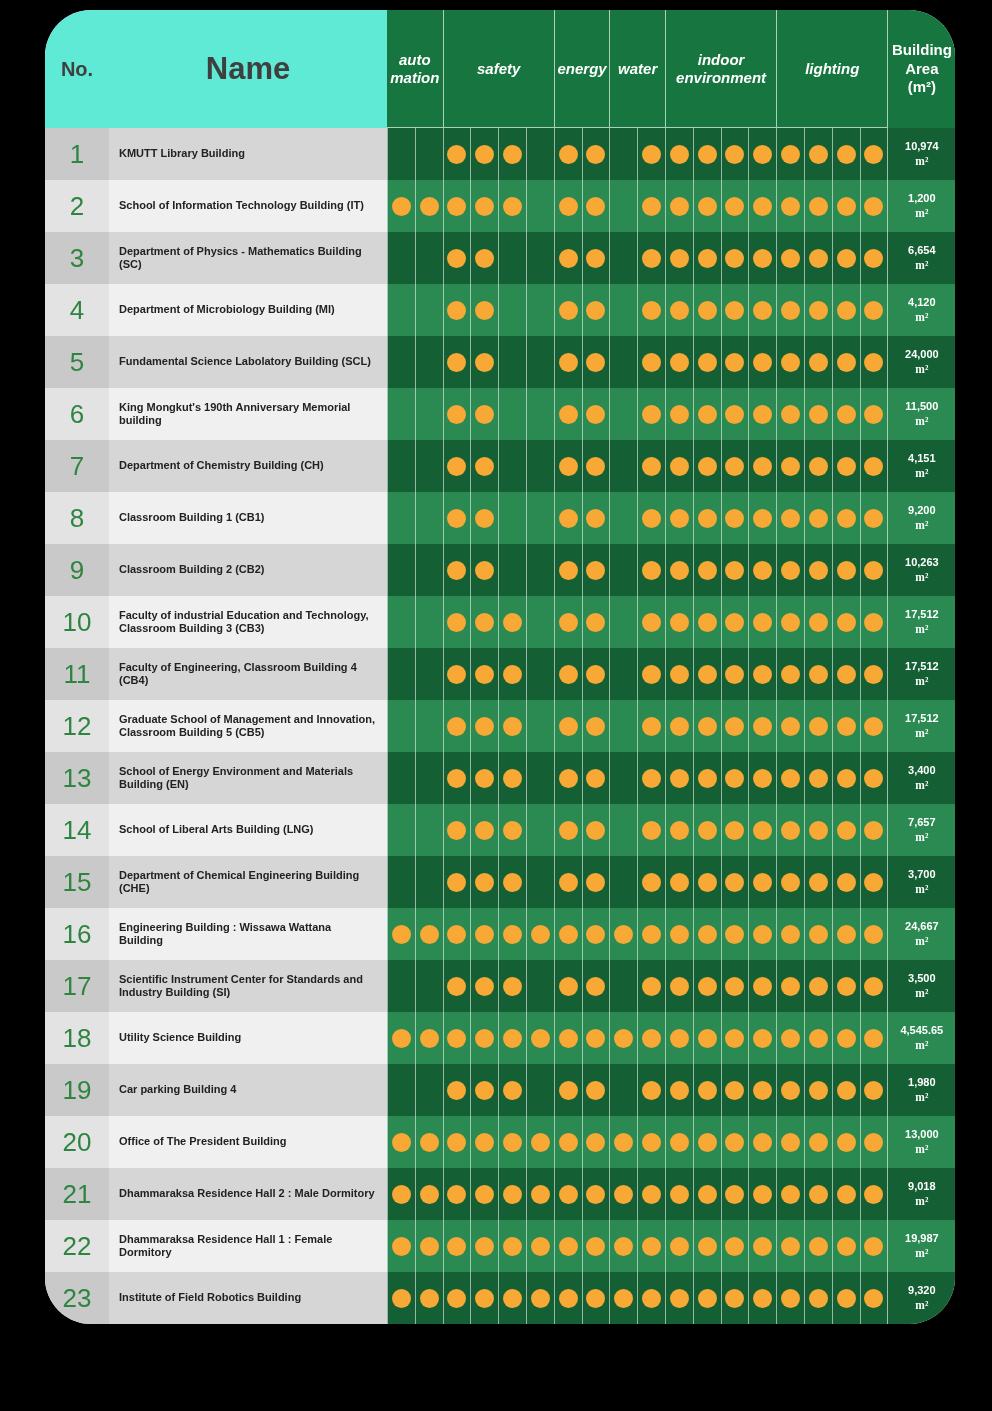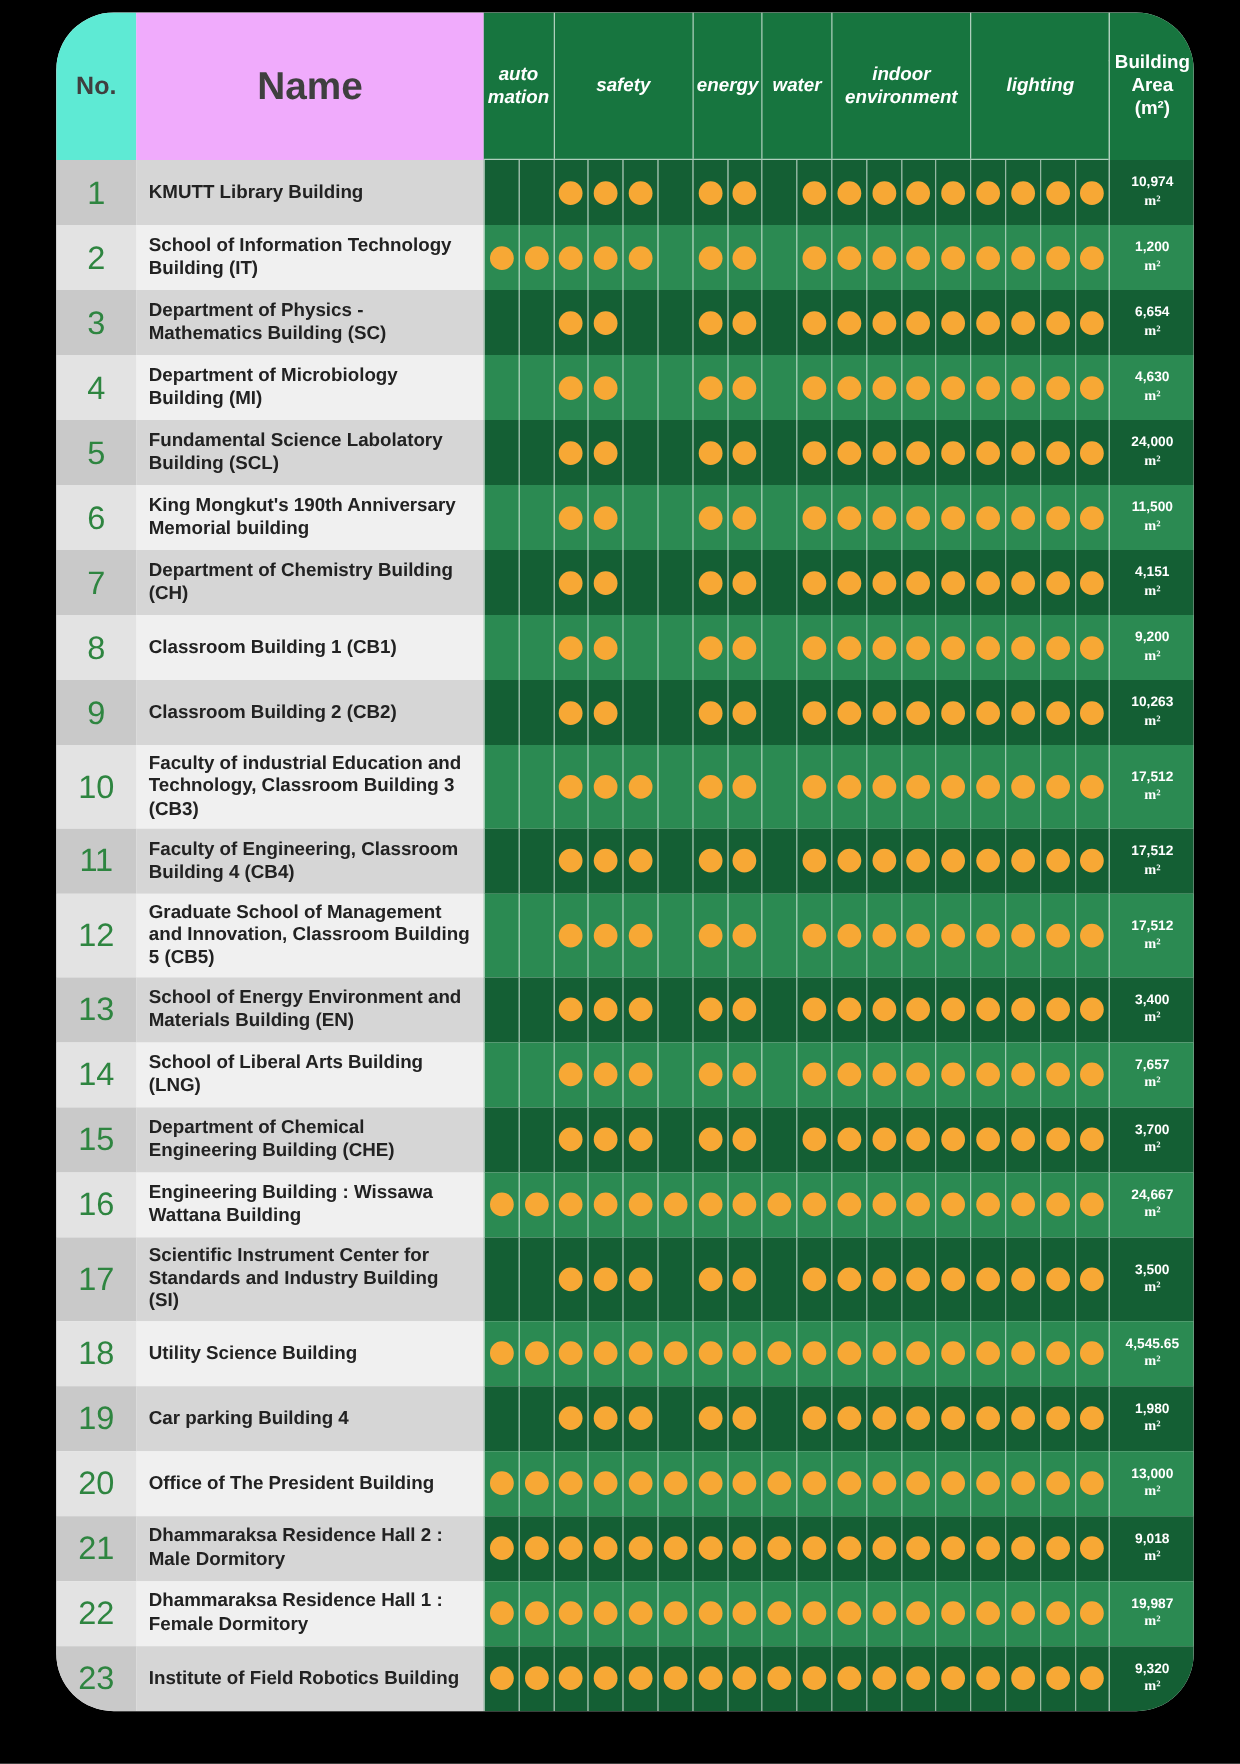--- a/index.html
+++ b/index.html
@@ -19,21 +19,21 @@
     display:grid;
     grid-template-columns:64px 278px 500.4px 68px;
     height:118px;
   }
   .h-no{
     background:#5eead4;color:#3f3f3f;
     display:flex;align-items:center;justify-content:center;
     font-size:20px;font-weight:bold;
   }
   .h-name{
-    background:#f0abfc;color:#3f3f3f;
+    background:#5eead4;color:#3f3f3f;
     display:flex;align-items:center;justify-content:center;
     font-size:31px;font-weight:bold;
   }
   .h-mid{background:#17753f;display:flex;font-style:italic;}
   .groups-row{
     flex:1;display:grid;
     grid-template-columns:repeat(18,27.8px);
     border-bottom:1.5px solid rgba(255,255,255,.65);
   }
   .group-cell{
@@ -68,21 +68,21 @@
   .trow:nth-child(even){--g:#2b8a52;--no-bg:#e3e3e3;--name-bg:#f0f0f0;}
   .cell-no{
     background:var(--no-bg);
     display:flex;align-items:center;justify-content:center;
     color:#2e8540;font-size:26px;font-weight:500;
   }
   .cell-name{
     background:var(--name-bg);
     display:flex;align-items:center;
     padding:6px 10px;box-sizing:border-box;
-    color:#222;font-size:15px;font-weight:600;line-height:1.22;
+    color:#222;font-size:11px;font-weight:600;line-height:1.22;
   }
   .cell-dot{
     background:var(--g);
     border-left:1px solid rgba(255,255,255,.55);
     display:flex;align-items:center;justify-content:center;
   }
   .dot{width:19px;height:19px;border-radius:50%;background:#f7a835;}
   .cell-area{
     background:var(--g);
     border-left:1.5px solid rgba(255,255,255,.6);
@@ -337,21 +337,21 @@
         <div class="cell-dot">
           <span class="dot"></span>
         </div>
         <div class="cell-dot">
           <span class="dot"></span>
         </div>
         <div class="cell-dot">
           <span class="dot"></span>
         </div>
         <div class="cell-area">
-          <span class="area-val">4,630</span>
+          <span class="area-val">4,120</span>
           <span class="area-unit">m²</span>
         </div>
       </div>
       <div class="trow">
         <div class="cell-no">5</div>
         <div class="cell-name">Fundamental Science Labolatory Building (SCL)</div>
         <div class="cell-dot"></div>
         <div class="cell-dot"></div>
         <div class="cell-dot">
           <span class="dot"></span>

